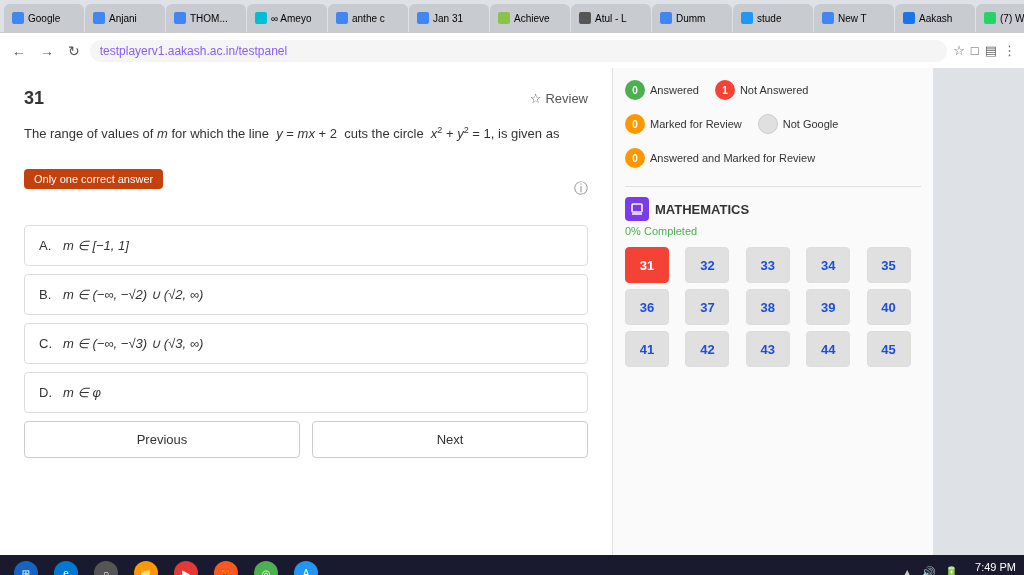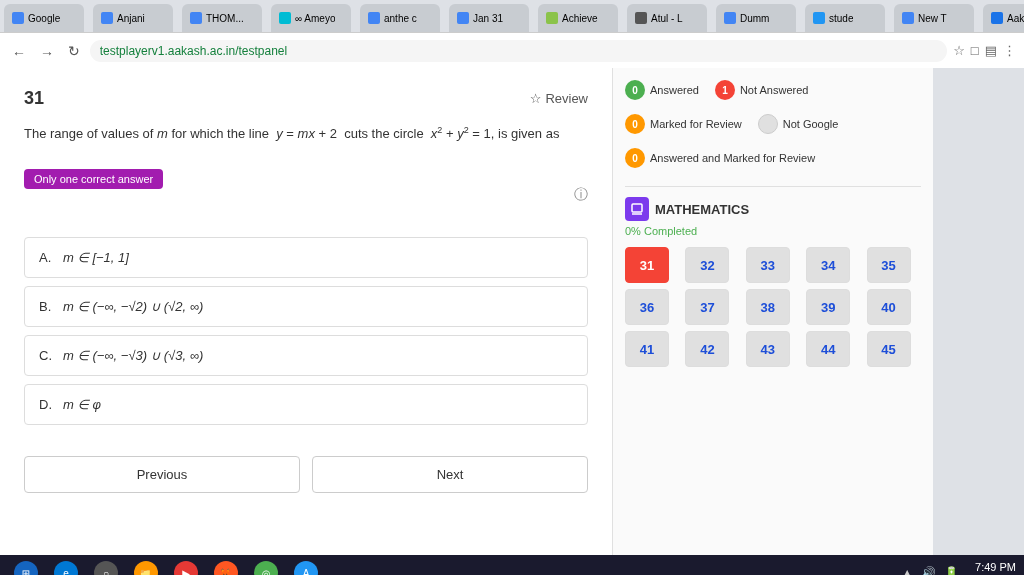--- a/index.html
+++ b/index.html
@@ -1,51 +1,51 @@
 <!DOCTYPE html>
 <html><head>
   <meta charset="utf-8">
   <style>
     * { box-sizing: border-box; margin: 0; padding: 0; }
     body { font-family: Arial, sans-serif; font-size: 13px; background: #f0f0f0; overflow: hidden; }
 
     
     .browser-chrome { background: #dee1e6; width: 1024px; }
-    .tab-bar { display: flex; align-items: flex-start; background: #dee1e6; padding: 4px 4px 0; gap: 9px; font-size: 11px; height: 32px; }
+    .tab-bar { display: flex; align-items: flex-start; background: #dee1e6; padding: 4px 4px 0; gap: 1px; font-size: 11px; height: 32px; }
     .tab { display: flex; align-items: center; background: #fff; border-radius: 6px 6px 0 0; padding: 4px 8px; gap: 4px; min-width: 80px; max-width: 110px; height: 28px; font-size: 11px; }
     .tab.inactive { background: #c8ccd1; }
     .tab-icon { width: 12px; height: 12px; border-radius: 2px; flex-shrink: 0; }
     .tab-label { overflow: hidden; white-space: nowrap; text-overflow: ellipsis; font-size: 10px; }
 
     .address-bar { display: flex; align-items: center; background: #fff; border: none; padding: 4px 8px; gap: 6px; height: 36px; border-top: 1px solid #ccc; }
     .nav-btn { background: none; border: none; cursor: pointer; font-size: 14px; color: #555; padding: 2px 4px; }
-    .address-input { flex: 1; border: none; outline: none; font-size: 12px; color: #15803d; background: #f5f5f5; border-radius: 12px; padding: 4px 10px; }
+    .address-input { flex: 1; border: none; outline: none; font-size: 12px; color: #8b5cf6; background: #f5f5f5; border-radius: 12px; padding: 4px 10px; }
     .addr-icons { display: flex; gap: 6px; align-items: center; }
     .addr-icon { font-size: 13px; color: #666; cursor: pointer; }
 
     
     .main-area { display: flex; background: #fff; height: 487px; width: 933px; }
 
     
     .question-panel { flex: 1; padding: 20px 24px; border-right: 1px solid #e0e0e0; overflow-y: auto; }
     .question-header { display: flex; align-items: center; justify-content: space-between; margin-bottom: 14px; }
     .question-number { font-size: 18px; font-weight: bold; color: #333; }
     .review-btn { display: flex; align-items: center; gap: 4px; color: #555; font-size: 13px; cursor: pointer; border: none; background: none; }
 
     .question-text { font-size: 13px; color: #333; line-height: 1.6; margin-bottom: 24px; }
 
-    .answer-type-badge { background: #a21caf; color: #fff; font-size: 11px; padding: 4px 10px; border-radius: 4px; display: inline-block; margin-bottom: 32px; }
+    .answer-type-badge { background: #c2410c; color: #fff; font-size: 11px; padding: 4px 10px; border-radius: 4px; display: inline-block; margin-bottom: 20px; }
 
     .info-icon { color: #888; font-size: 14px; float: right; }
 
     .option { border: 1px solid #ddd; border-radius: 4px; padding: 12px 14px; margin-bottom: 8px; cursor: pointer; font-size: 13px; display: flex; align-items: center; gap: 8px; }
     .option-label { font-weight: normal; color: #333; min-width: 16px; }
     .option-text { color: #333; font-style: italic; }
 
-    .nav-buttons { display: flex; gap: 12px; margin-top: 31px; }
+    .nav-buttons { display: flex; gap: 12px; margin-top: 8px; }
     .nav-button { flex: 1; padding: 10px; border: 1px solid #ccc; background: #fff; border-radius: 4px; cursor: pointer; font-size: 13px; color: #333; }
 
     
     .right-panel { width: 320px; padding: 12px; overflow-y: auto; background: #fafafa; }
 
     .legend { display: flex; flex-wrap: wrap; gap: 8px; margin-bottom: 12px; }
     .legend-item { display: flex; align-items: center; gap: 5px; font-size: 11px; color: #333; }
     .legend-badge { width: 20px; height: 20px; border-radius: 50%; display: flex; align-items: center; justify-content: center; font-size: 10px; font-weight: bold; color: #fff; flex-shrink: 0; }
     .badge-answered { background: #4CAF50; }
     .badge-not-answered { background: #f44336; }

